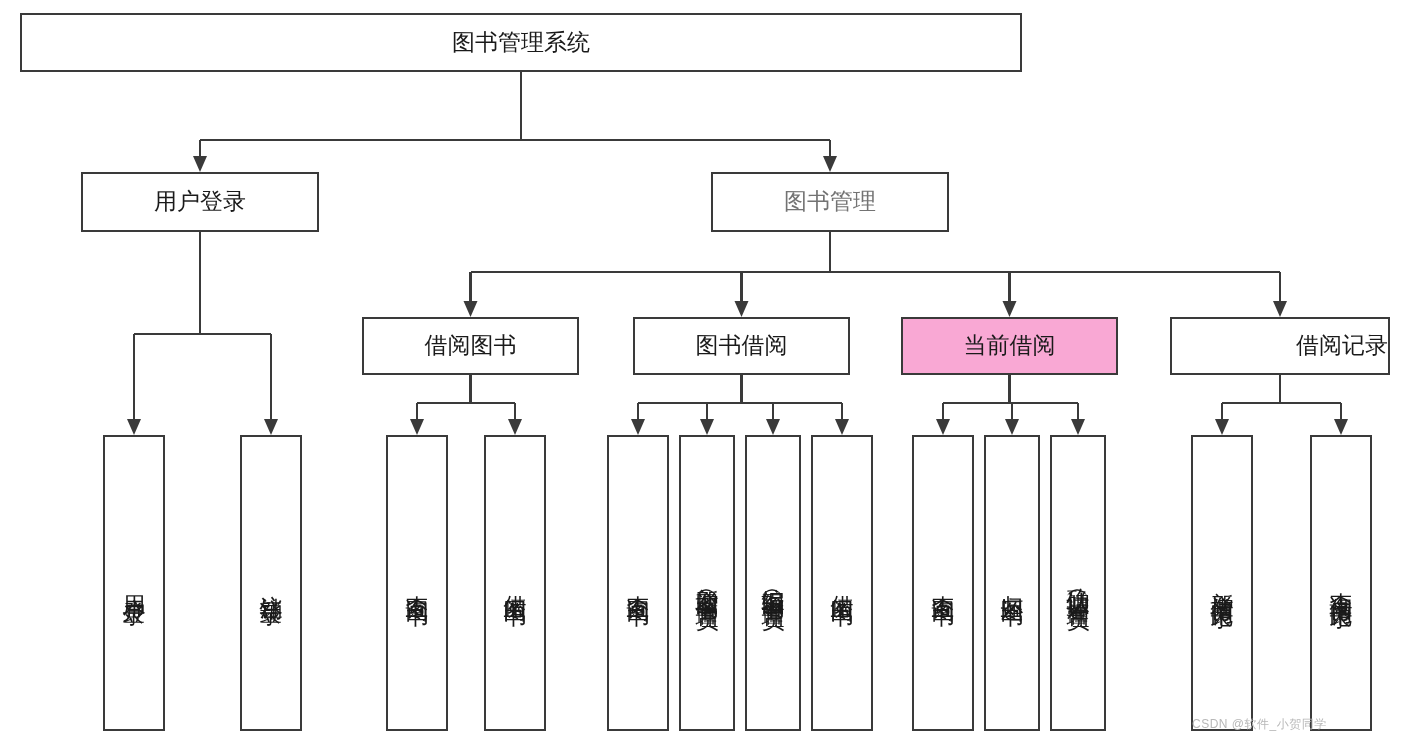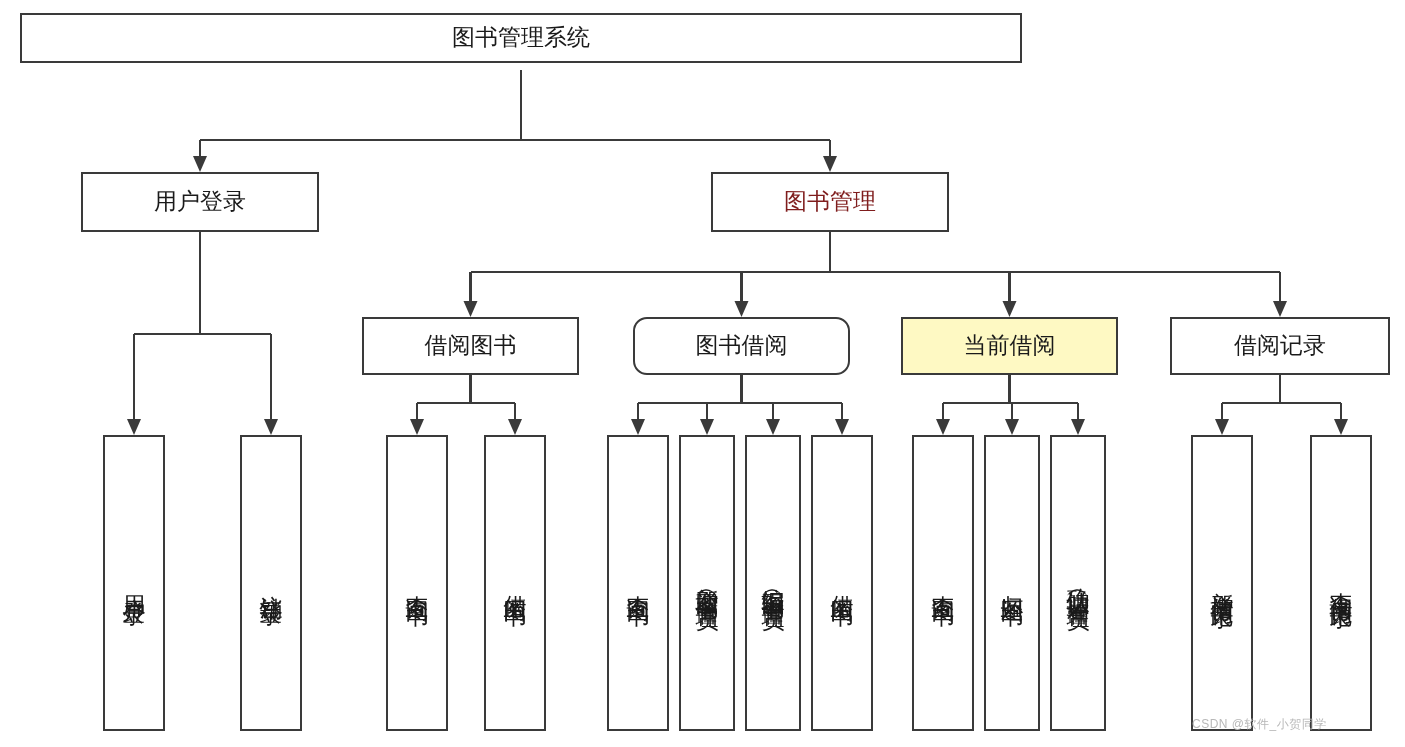--- a/index.html
+++ b/index.html
@@ -115,39 +115,39 @@
       <line x1="1078" y1="403" x2="1078" y2="419" stroke="#3a3a3a" stroke-width="2.2" shape-rendering="crispEdges"></line>
       <polygon points="1071,419 1085,419 1078,435" fill="#3a3a3a"></polygon>
       <line x1="1280" y1="375" x2="1280" y2="403" stroke="#3a3a3a" stroke-width="2.2" shape-rendering="crispEdges"></line>
       <line x1="1222" y1="403" x2="1341" y2="403" stroke="#3a3a3a" stroke-width="2.2" shape-rendering="crispEdges"></line>
       <line x1="1222" y1="403" x2="1222" y2="419" stroke="#3a3a3a" stroke-width="2.2" shape-rendering="crispEdges"></line>
       <polygon points="1215,419 1229,419 1222,435" fill="#3a3a3a"></polygon>
       <line x1="1341" y1="403" x2="1341" y2="419" stroke="#3a3a3a" stroke-width="2.2" shape-rendering="crispEdges"></line>
       <polygon points="1334,419 1348,419 1341,435" fill="#3a3a3a"></polygon>
     </svg>
   <div id="nodes">
-      <div class="node horizontal" style="left: 20px; top: 13px; width: 1002px; height: 50px; border-color: rgb(58, 58, 58); background: rgb(255, 255, 255); color: rgb(26, 26, 26);">
+      <div class="node horizontal" style="left: 20px; top: 13px; width: 1002px; height: 59px; border-color: rgb(58, 58, 58); background: rgb(255, 255, 255); color: rgb(26, 26, 26);">
         <span class="label">图书管理系统</span>
       </div>
       <div class="node horizontal" style="left: 81px; top: 172px; width: 238px; height: 60px; border-color: rgb(58, 58, 58); background: rgb(255, 255, 255); color: rgb(26, 26, 26);">
         <span class="label">用户登录</span>
       </div>
-      <div class="node horizontal" style="left: 711px; top: 172px; width: 238px; height: 60px; border-color: rgb(58, 58, 58); background: rgb(255, 255, 255); color: #7f1d1d;">
+      <div class="node horizontal" style="left: 711px; top: 172px; width: 238px; height: 60px; border-color: rgb(58, 58, 58); background: rgb(255, 255, 255); color: #737373;">
         <span class="label">图书管理</span>
       </div>
       <div class="node horizontal" style="left: 362px; top: 317px; width: 217px; height: 58px; border-color: rgb(58, 58, 58); background: rgb(255, 255, 255); color: rgb(26, 26, 26);">
         <span class="label">借阅图书</span>
       </div>
-      <div class="node horizontal" style="left: 633px; top: 317px; width: 217px; height: 58px; border-color: rgb(58, 58, 58); background: rgb(255, 255, 255); color: rgb(26, 26, 26); border-radius: 14px;">
+      <div class="node horizontal" style="left: 633px; top: 317px; width: 217px; height: 58px; border-color: rgb(58, 58, 58); background: rgb(255, 255, 255); color: rgb(26, 26, 26);">
         <span class="label">图书借阅</span>
       </div>
-      <div class="node horizontal" style="left: 901px; top: 317px; width: 217px; height: 58px; border-color: rgb(58, 58, 58); background: #fef9c3; color: rgb(26, 26, 26);">
+      <div class="node horizontal" style="left: 901px; top: 317px; width: 217px; height: 58px; border-color: rgb(58, 58, 58); background: #f9a8d4; color: rgb(26, 26, 26);">
         <span class="label">当前借阅</span>
       </div>
-      <div class="node horizontal" style="left: 1170px; top: 317px; width: 220px; height: 58px; border-color: rgb(58, 58, 58); background: rgb(255, 255, 255); color: rgb(26, 26, 26);">
+      <div class="node horizontal" style="left: 1170px; top: 317px; width: 220px; height: 58px; border-color: rgb(58, 58, 58); background: rgb(255, 255, 255); color: rgb(26, 26, 26); justify-content: flex-end;">
         <span class="label">借阅记录</span>
       </div>
       <div class="node vertical" style="left: 103px; top: 435px; width: 62px; height: 296px; border-color: rgb(58, 58, 58); background: rgb(255, 255, 255); color: rgb(26, 26, 26);">
         <span class="label">用户登录</span>
       </div>
       <div class="node vertical" style="left: 240px; top: 435px; width: 62px; height: 296px; border-color: rgb(58, 58, 58); background: rgb(255, 255, 255); color: rgb(26, 26, 26);">
         <span class="label">注销登录</span>
       </div>
       <div class="node vertical" style="left: 386px; top: 435px; width: 62px; height: 296px; border-color: rgb(58, 58, 58); background: rgb(255, 255, 255); color: rgb(26, 26, 26);">
         <span class="label">查询图书</span>

